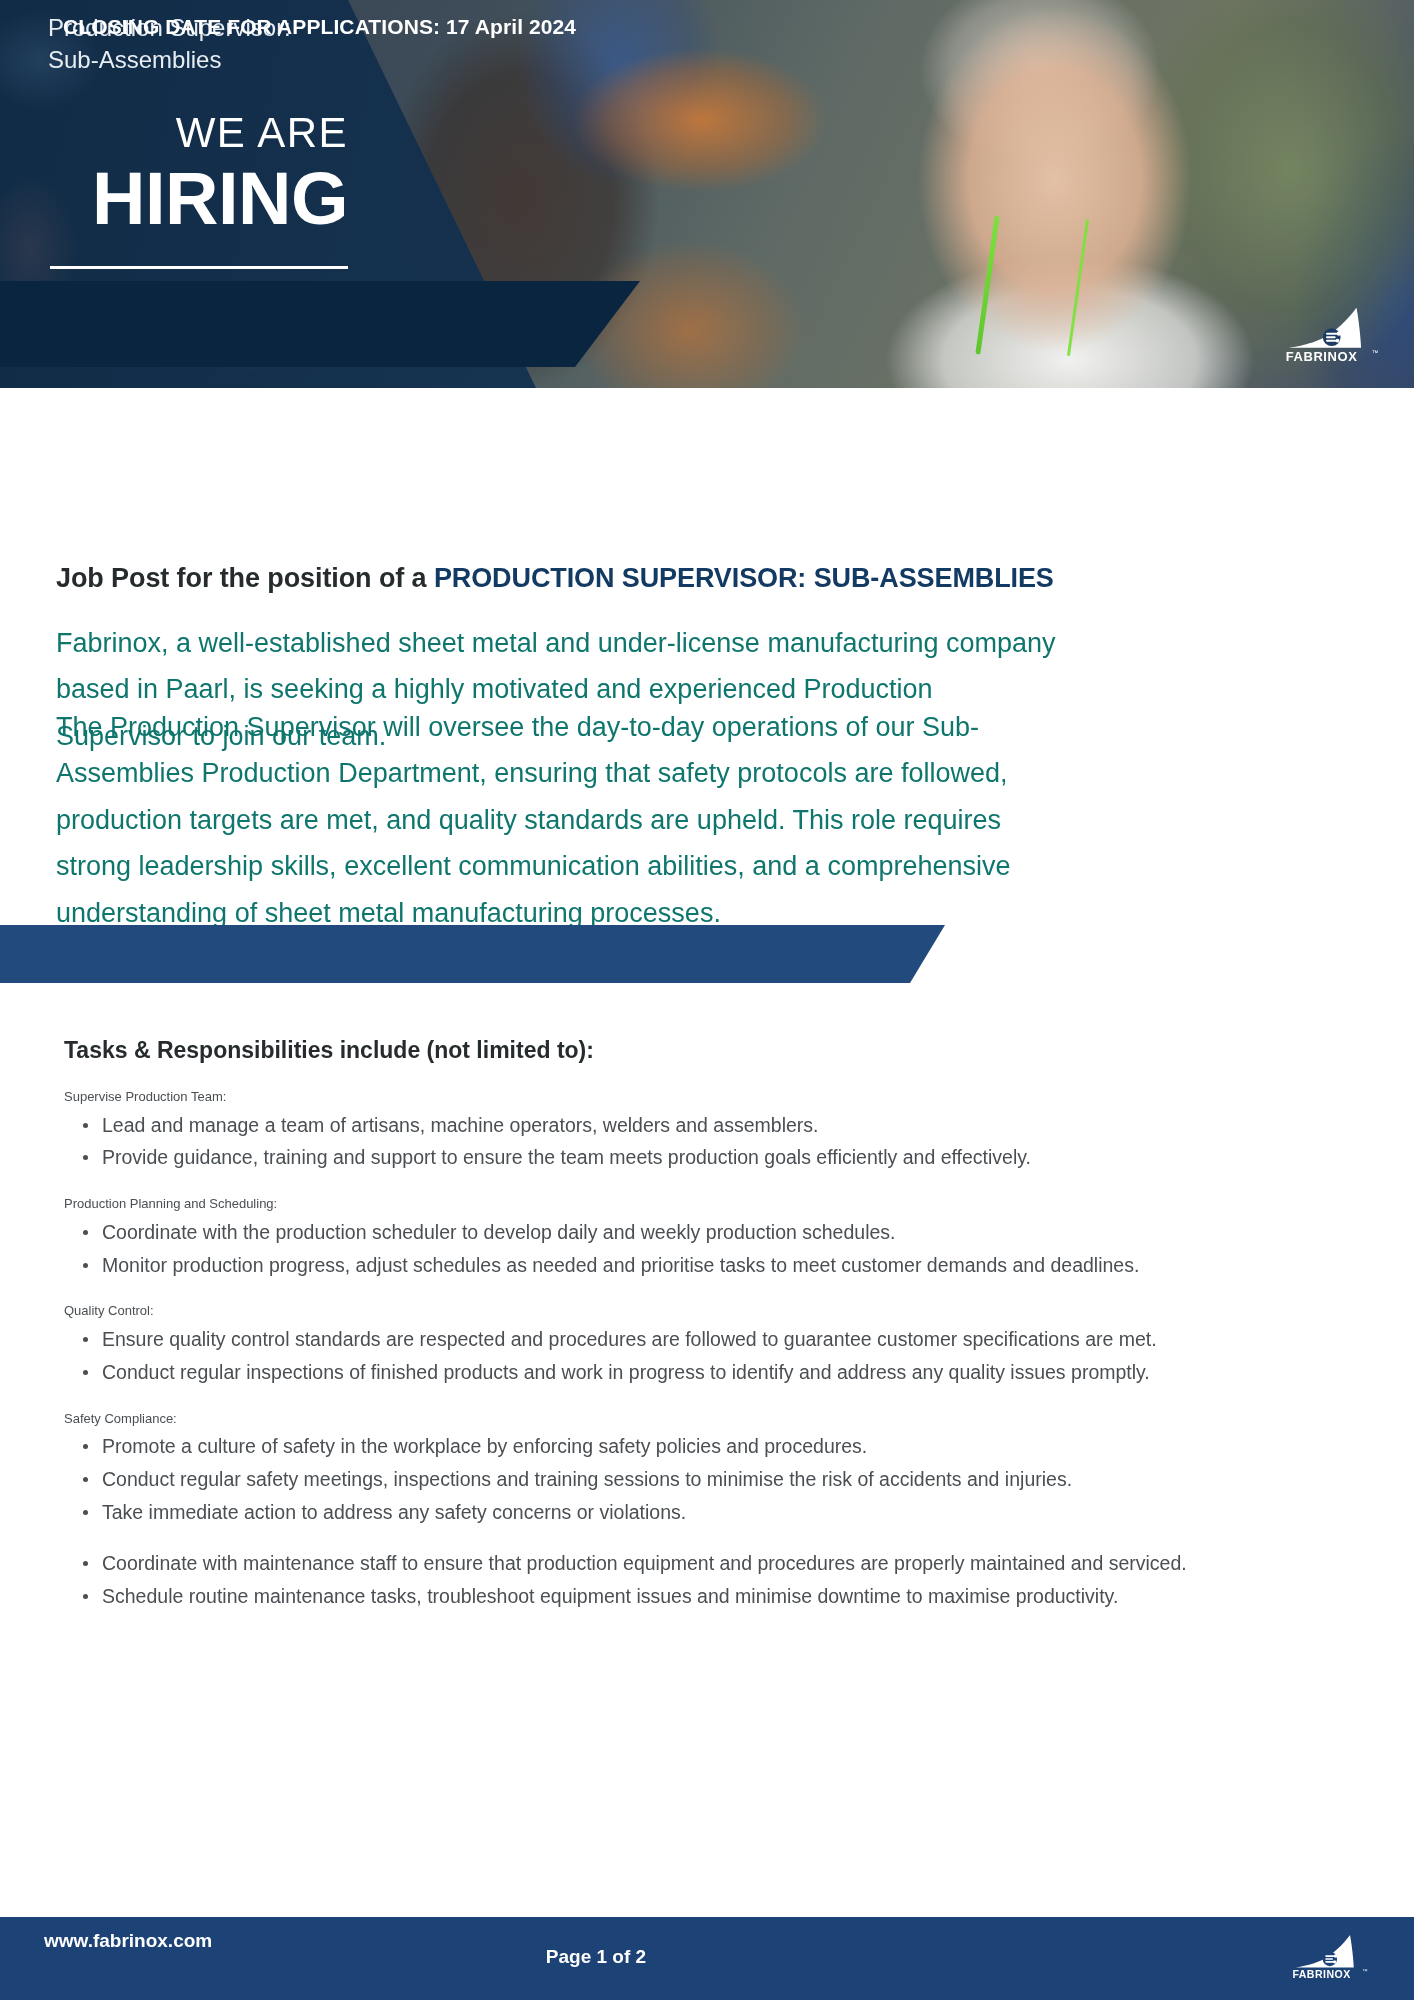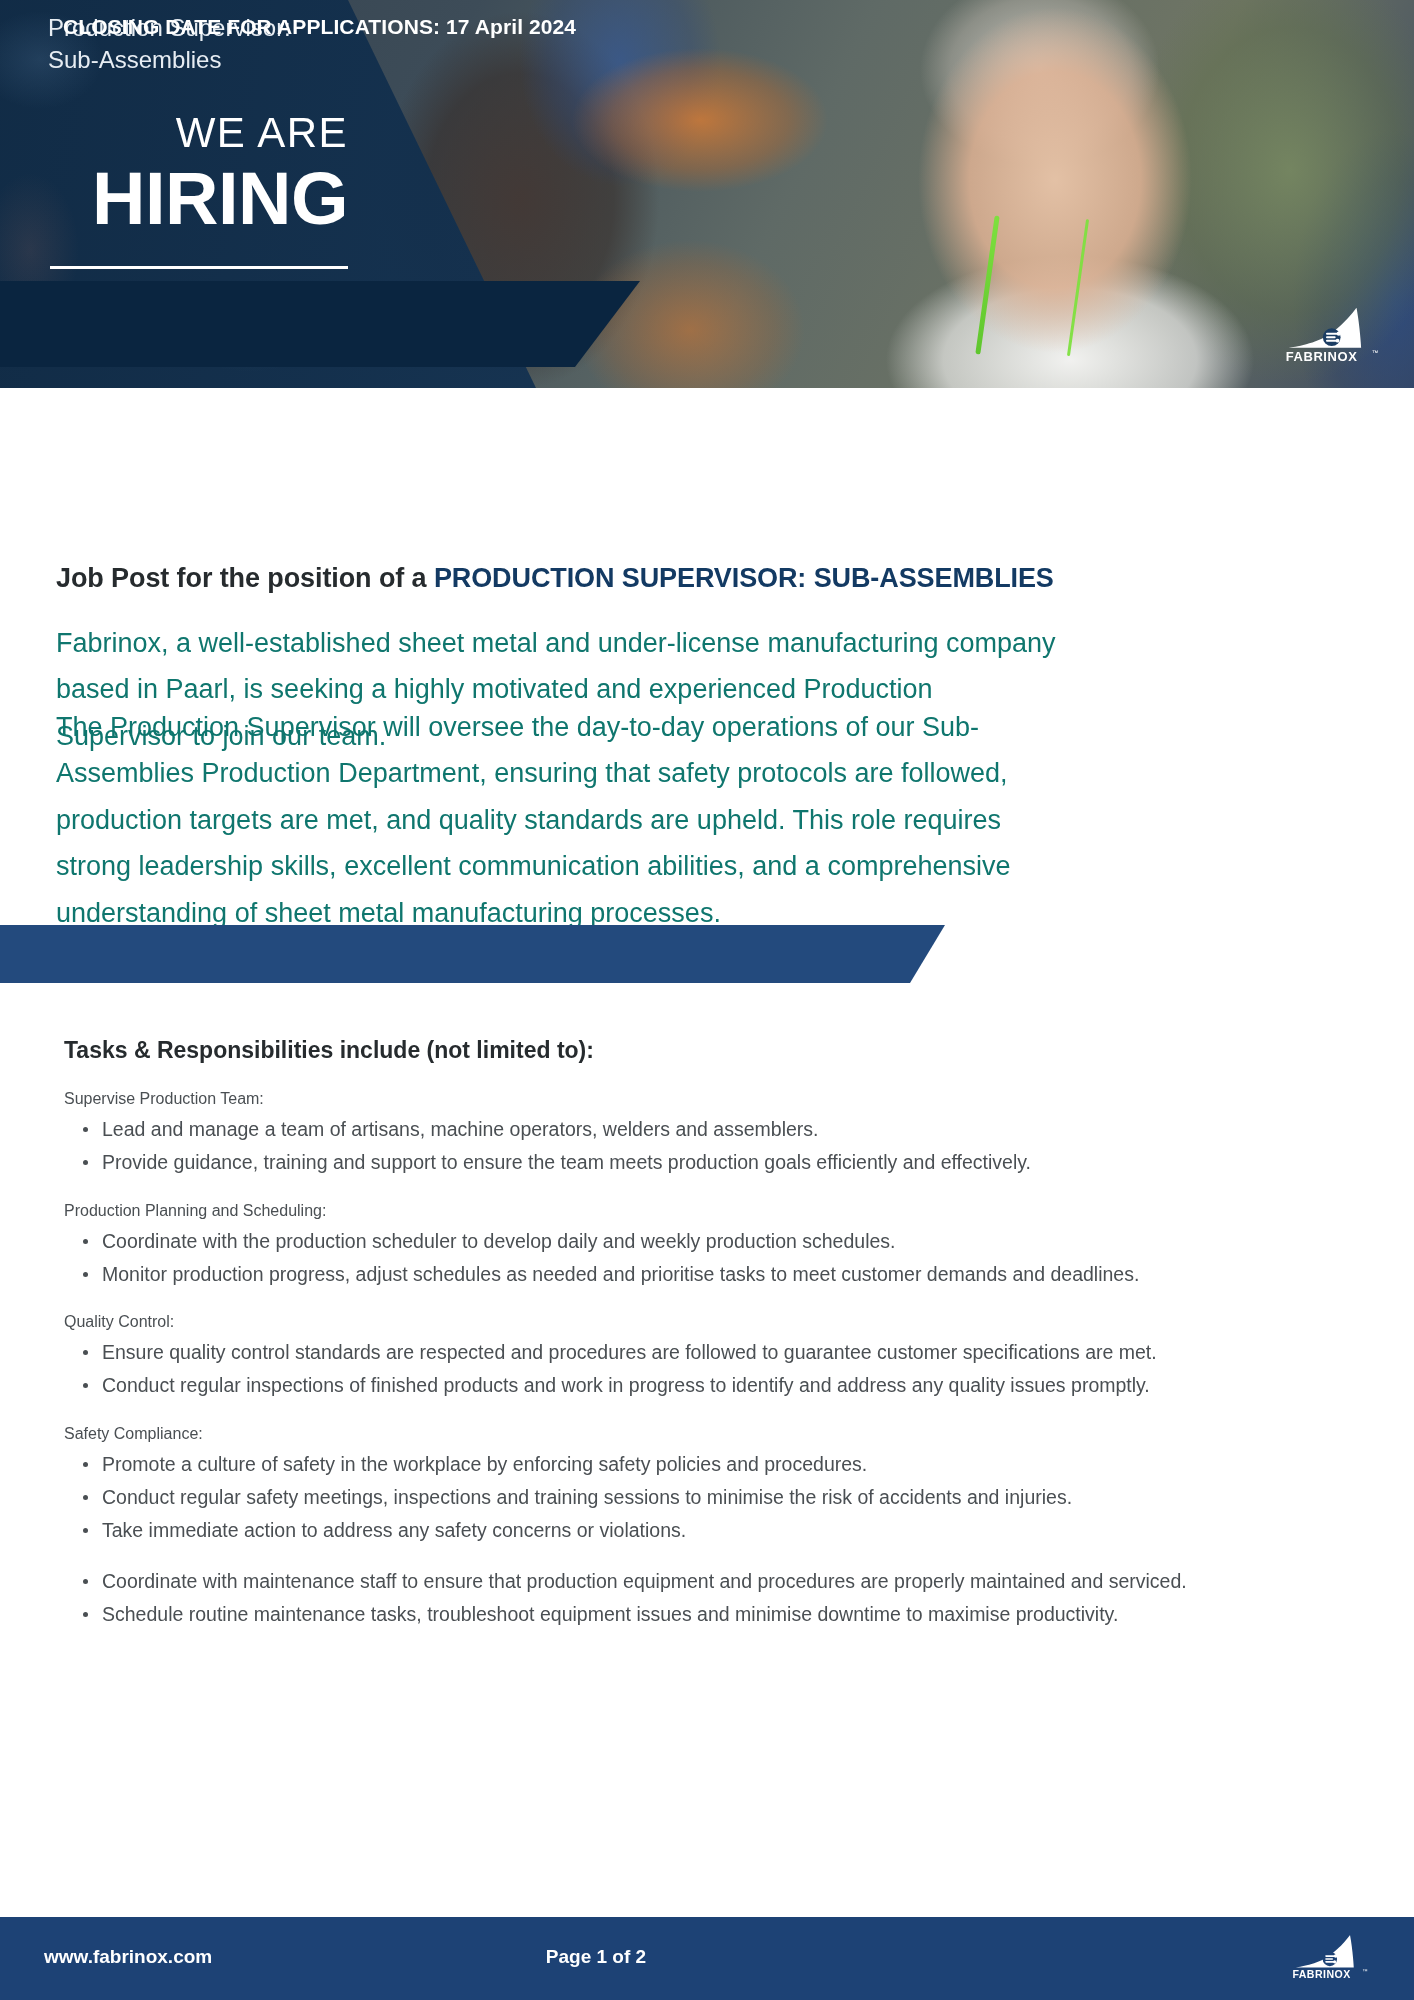--- a/index.html
+++ b/index.html
@@ -170,21 +170,21 @@
     color: #262b2e;
   }
 
   .groups {
     position: absolute;
     left: 64px; top: 1087px;
     width: 1290px;
   }
   .group { margin-bottom: 22px; }
   .group-head {
-    font-size: 16px;
+    font-size: 13px;
     color: #4a4f53;
     margin-bottom: 4px;
     line-height: 1.5;
   }
   ul.bullets {
     list-style: none;
     margin: 0; padding: 0;
   }
   ul.bullets li {
     position: relative;
@@ -205,21 +205,21 @@
 
   
   .footer {
     position: absolute;
     left: 0; top: 1917px;
     width: 1414px; height: 83px;
     background: #1d4275;
   }
   .footer-url {
     position: absolute;
-    left: 44px; top: 29px;
+    left: 44px; top: 13px;
     color: #ffffff;
     font-size: 19px;
     font-weight: 700;
   }
   .footer-page {
     position: absolute;
     left: 0; top: 29px;
     width: 1192px;
     text-align: center;
     color: #ffffff;

